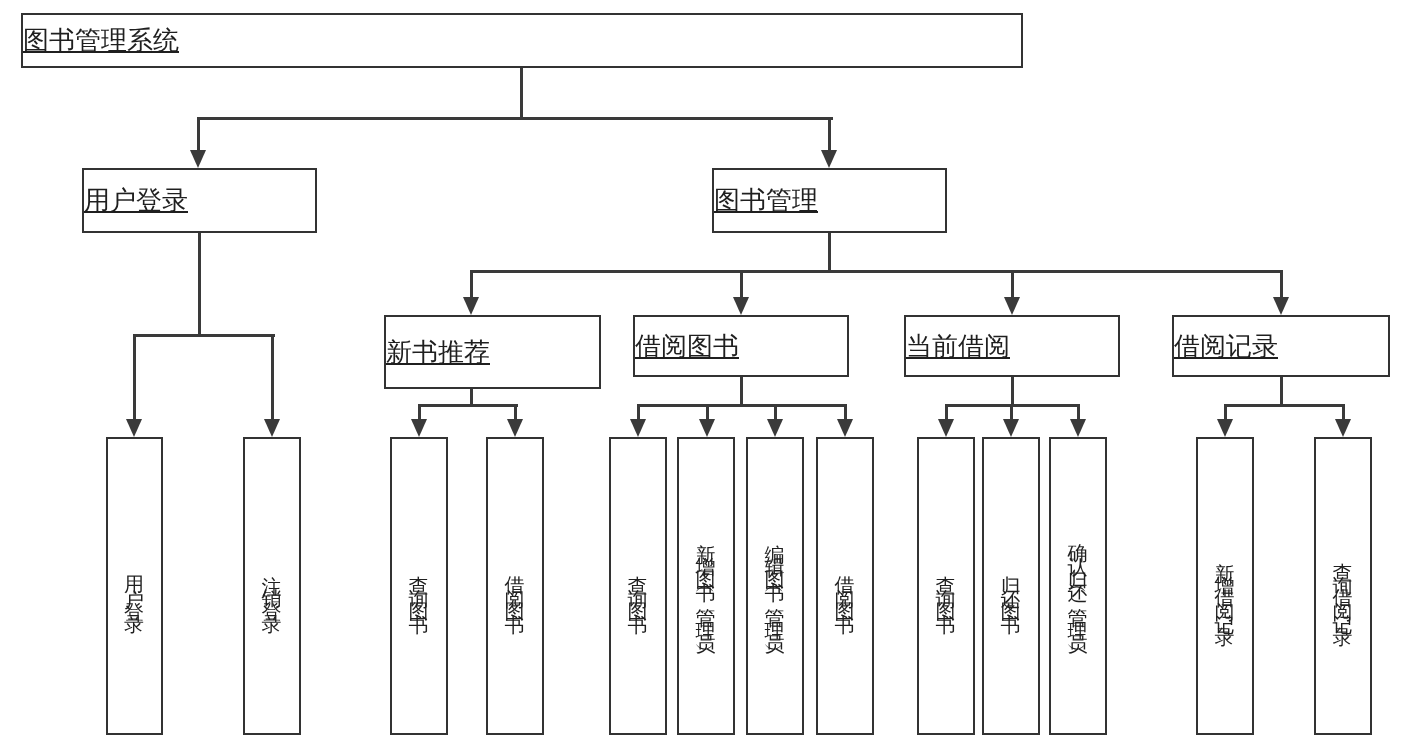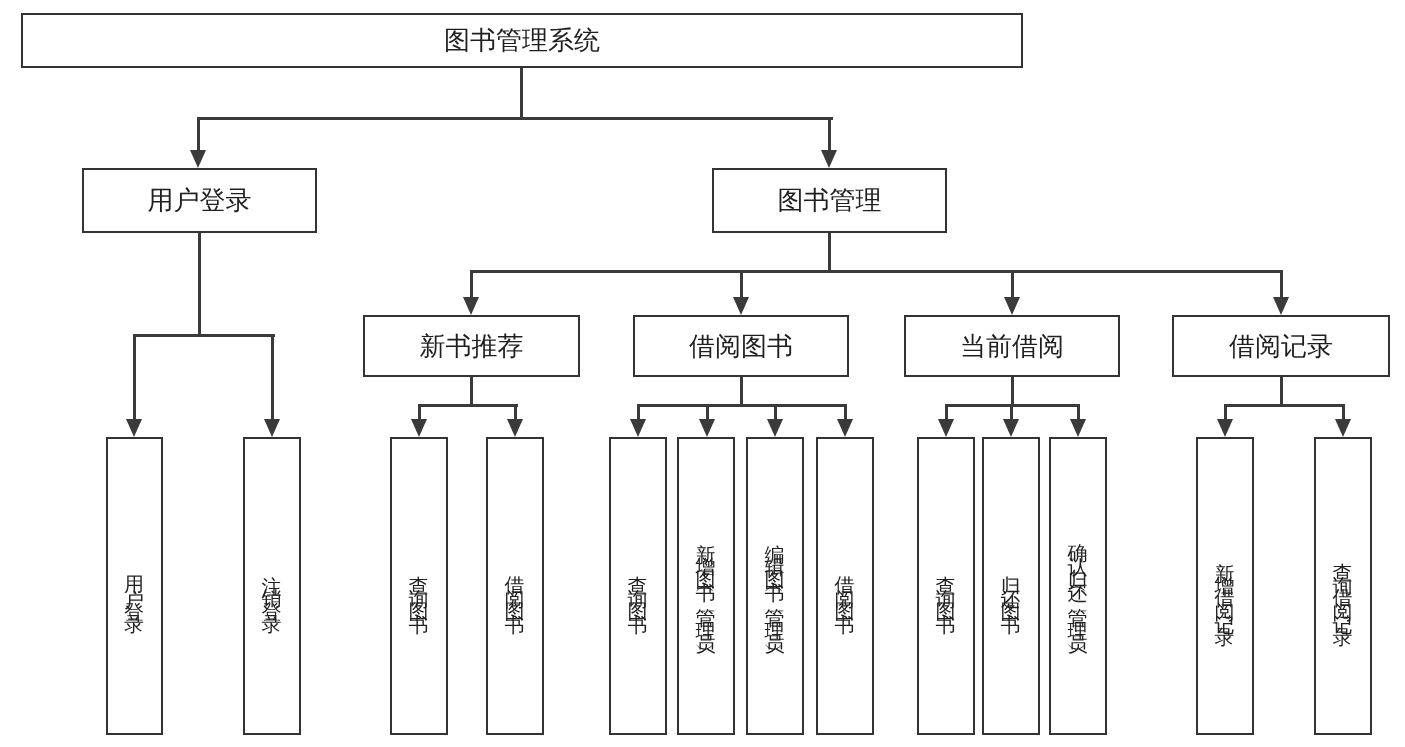--- a/index.html
+++ b/index.html
@@ -16,24 +16,25 @@
     position:relative;
     width:1405px;height:747px;
     background:var(--bg);
     overflow:hidden;
   }
   
   .hbox{
     position:absolute;
     border:2px solid var(--border);
     background:#fff;
-    display:flex;align-items:center;justify-content:center;
+    display:flex;align-items:center;justify-content:flex-start;
     font-size:26px;color:var(--text);
     white-space:nowrap;
     z-index:2;
+    text-decoration:underline;
   }
   
   .vbox{
     position:absolute;
     top:437px;height:298px;width:58px;
     border:2px solid var(--border);
     background:#fff;
     display:flex;align-items:center;justify-content:center;
     z-index:2;
   }
@@ -132,21 +133,21 @@
     <span>图书管理系统</span>
   </div>
 
   <div class="hbox" style="left:82px;top:168px;width:235px;height:65px">
     <span>用户登录</span>
   </div>
   <div class="hbox" style="left:712px;top:168px;width:235px;height:65px">
     <span>图书管理</span>
   </div>
 
-  <div class="hbox" style="left:363px;top:315px;width:217px;height:62px">
+  <div class="hbox" style="left:384px;top:315px;width:217px;height:74px">
     <span>新书推荐</span>
   </div>
   <div class="hbox" style="left:633px;top:315px;width:216px;height:62px">
     <span>借阅图书</span>
   </div>
   <div class="hbox" style="left:1172px;top:315px;width:218px;height:62px">
     <span>借阅记录</span>
   </div>
   <div class="hbox" style="left:904px;top:315px;width:216px;height:62px">
     <span>当前借阅</span>

